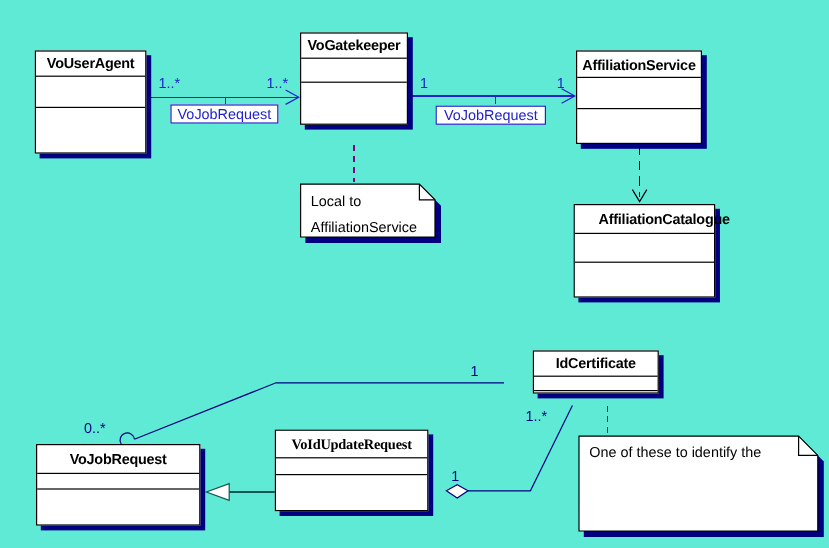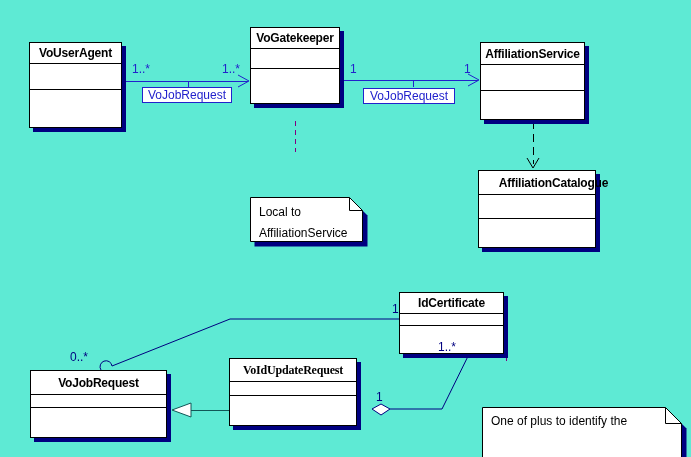--- a/index.html
+++ b/index.html
@@ -11,21 +11,21 @@
   .class-box{
     position:absolute;display:flex;flex-direction:column;background:#ffffff;
     border:1px solid #000000;box-shadow:4px 4px 0 #000080;box-sizing:border-box;
   }
   .class-title{
     display:flex;align-items:center;justify-content:center;
     font-size:12px;font-weight:bold;color:#000000;white-space:nowrap;letter-spacing:-0.2px;
   }
   .compartment{border-top:1px solid #000000;}
   .compartment.fill{flex:1;}
-  .note{position:absolute;margin-top:44px;}
+  .note{position:absolute;}
   .note svg{position:absolute;left:0;top:0;overflow:visible;}
   .note-text{
     position:relative;padding:5px 9px;font-size:12px;color:#000000;line-height:19px;
   }
   .mult{position:absolute;font-size:12px;white-space:nowrap;}
   .mult.blue{color:#2222CC;}
   .mult.navy{color:#000080;}
   .assoc-label{
     position:absolute;box-sizing:border-box;height:16px;background:#ffffff;
     border:1px solid #2222CC;color:#2222CC;font-size:12px;line-height:14px;
@@ -93,21 +93,21 @@
     <div class="compartment" style="height:25px;"></div>
     <div class="compartment fill"></div>
   </div>
 
   <div class="class-box" style="left:478px;top:170px;width:118px;height:78px;">
     <div class="class-title" style="height:23px;margin-left:33px;">AffiliationCatalogue</div>
     <div class="compartment" style="height:23px;"></div>
     <div class="compartment fill"></div>
   </div>
 
-  <div class="class-box" style="left:399px;top:292px;width:105px;height:62px;">
+  <div class="class-box" style="left:444px;top:292px;width:105px;height:36px;">
     <div class="class-title" style="height:20px;">IdCertificate</div>
     <div class="compartment" style="height:11px;"></div>
     <div class="compartment fill"></div>
   </div>
 
   <div class="class-box" style="left:30px;top:370px;width:137px;height:68px;">
     <div class="class-title" style="height:23px;">VoJobRequest</div>
     <div class="compartment" style="height:12px;"></div>
     <div class="compartment fill"></div>
   </div>
@@ -142,17 +142,17 @@
     </div>
   </div>
 
   <div class="note" style="left:482px;top:363px;width:200px;height:80px;">
     <svg width="205" height="85" xmlns="http://www.w3.org/2000/svg">
       <polygon points="4.5,4.5 187.5,4.5 204.5,21.5 204.5,84.5 4.5,84.5" fill="#000080"></polygon>
       <polygon points="0.5,0.5 183.5,0.5 199.5,16.5 199.5,79.5 0.5,79.5" fill="#ffffff" stroke="#000000"></polygon>
       <polyline points="183.5,0.5 183.5,16.5 199.5,16.5" fill="none" stroke="#000000"></polyline>
     </svg>
     <div class="note-text">
-      <div>One of plus to identify the</div>
+      <div>One of these to identify the</div>
     </div>
   </div>
 
 </div>
 
 </body></html>

